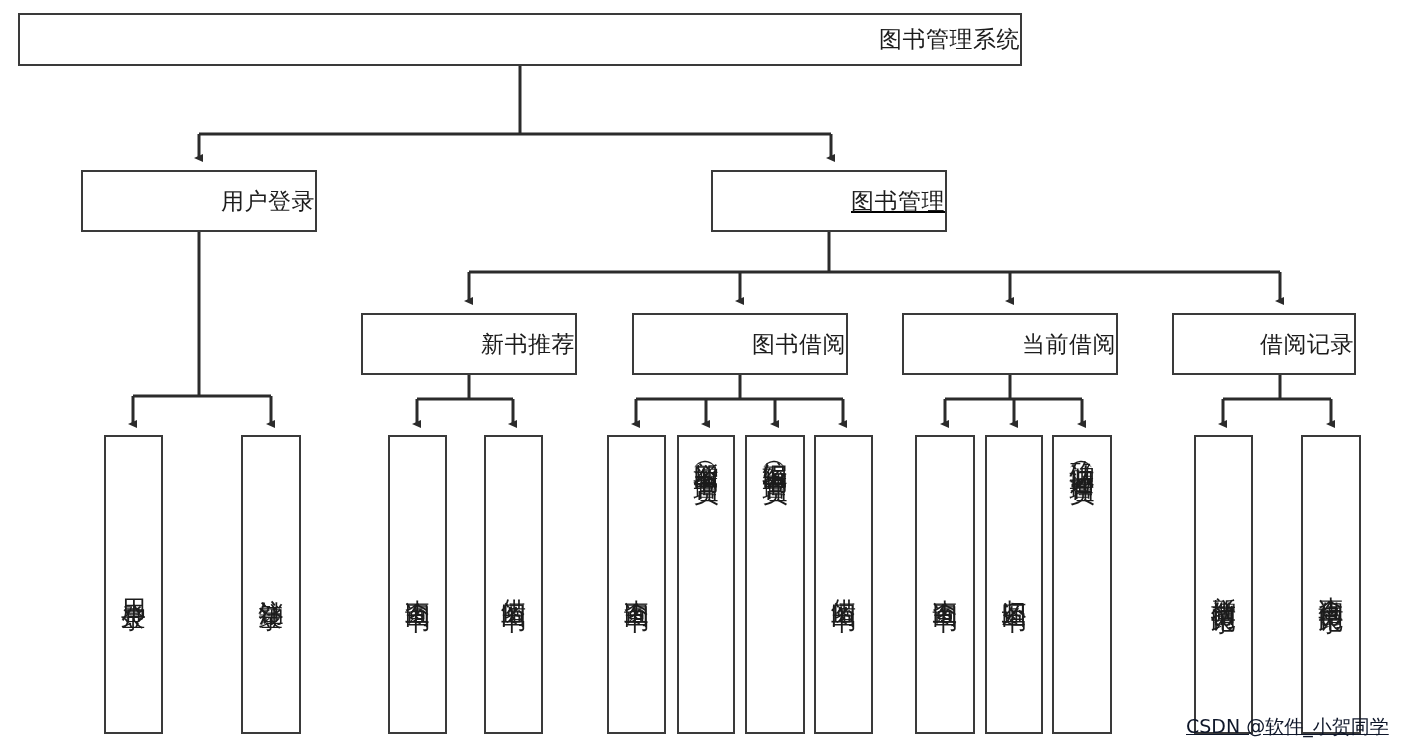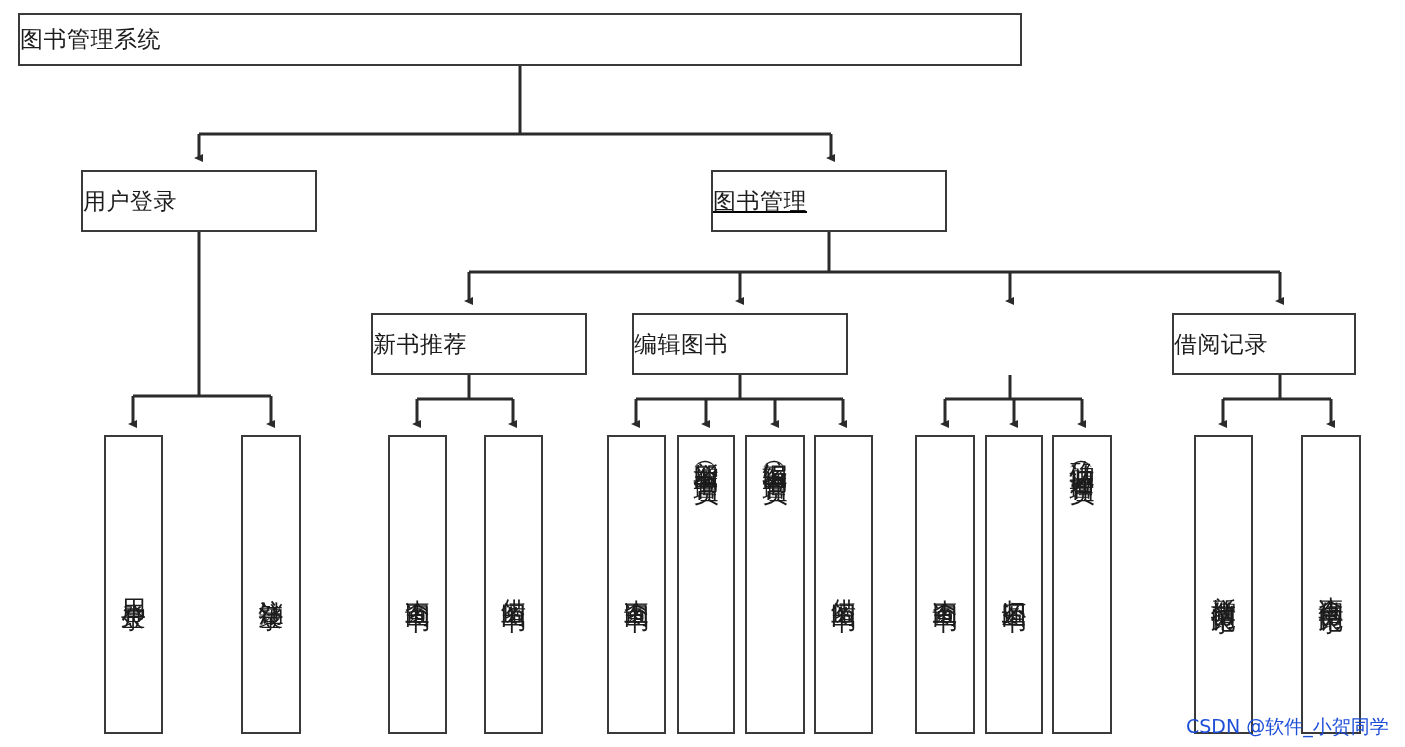--- a/index.html
+++ b/index.html
@@ -26,21 +26,21 @@
     height: 747px;
     pointer-events: none;
   }
   .node {
     position: absolute;
     box-sizing: border-box;
     background: #ffffff;
     border: 2px solid #3a3a3a;
     display: flex;
     align-items: center;
-    justify-content: flex-start;
+    justify-content: flex-end;
     z-index: 3;
   }
   .node .label {
     color: #1c1c1c;
     line-height: 1.05;
     text-align: center;
     letter-spacing: 0.5px;
   }
   
   .node.horiz .label {
@@ -66,24 +66,25 @@
   }
   .node.vert.mid {
     align-items: center;
     padding-top: 0;
   }
   .watermark {
     position: absolute;
     left: 1186px;
     top: 714px;
     font-size: 19px;
-    color: #1d4ed8;
+    color: #0f172a;
     white-space: nowrap;
     z-index: 5;
     font-family: "DejaVu Sans", "Liberation Sans", sans-serif;
+    text-decoration: underline;
   }
 </style>
 </head>
 <body>
 
 <div id="canvas">
 
   <svg id="connectors" viewBox="0 0 1405 747" xmlns="http://www.w3.org/2000/svg">
     <defs>
       <marker id="arrow" markerWidth="10" markerHeight="10" refX="5" refY="5" orient="auto" markerUnits="userSpaceOnUse">
@@ -138,25 +139,28 @@
     <span class="label">图书管理系统</span>
   </div>
 
   <div class="node horiz" style="left:81px; top:170px; width:236px; height:62px;">
     <span class="label">用户登录</span>
   </div>
   <div class="node horiz" style="left:711px; top:170px; width:236px; height:62px;text-decoration:underline;">
     <span class="label">图书管理</span>
   </div>
 
-  <div class="node horiz" style="left:361px; top:313px; width:216px; height:62px;margin-left:10px;">
+  <div class="node horiz" style="left:361px; top:313px; width:216px; height:62px;">
     <span class="label">新书推荐</span>
   </div>
   <div class="node horiz" style="left:632px; top:313px; width:216px; height:62px;">
-    <span class="label">编辑图书</span>
+    <span class="label">图书借阅</span>
+  </div>
+  <div class="node horiz" style="left:902px; top:313px; width:216px; height:62px;">
+    <span class="label">当前借阅</span>
   </div>
   <div class="node horiz" style="left:1172px; top:313px; width:184px; height:62px;">
     <span class="label">借阅记录</span>
   </div>
 
   <div class="node vert mid" style="left:104px; top:435px; width:59px; height:299px;">
     <span class="label">用户登录</span>
   </div>
   <div class="node vert mid" style="left:241px; top:435px; width:60px; height:299px;">
     <span class="label">注销登录</span>

